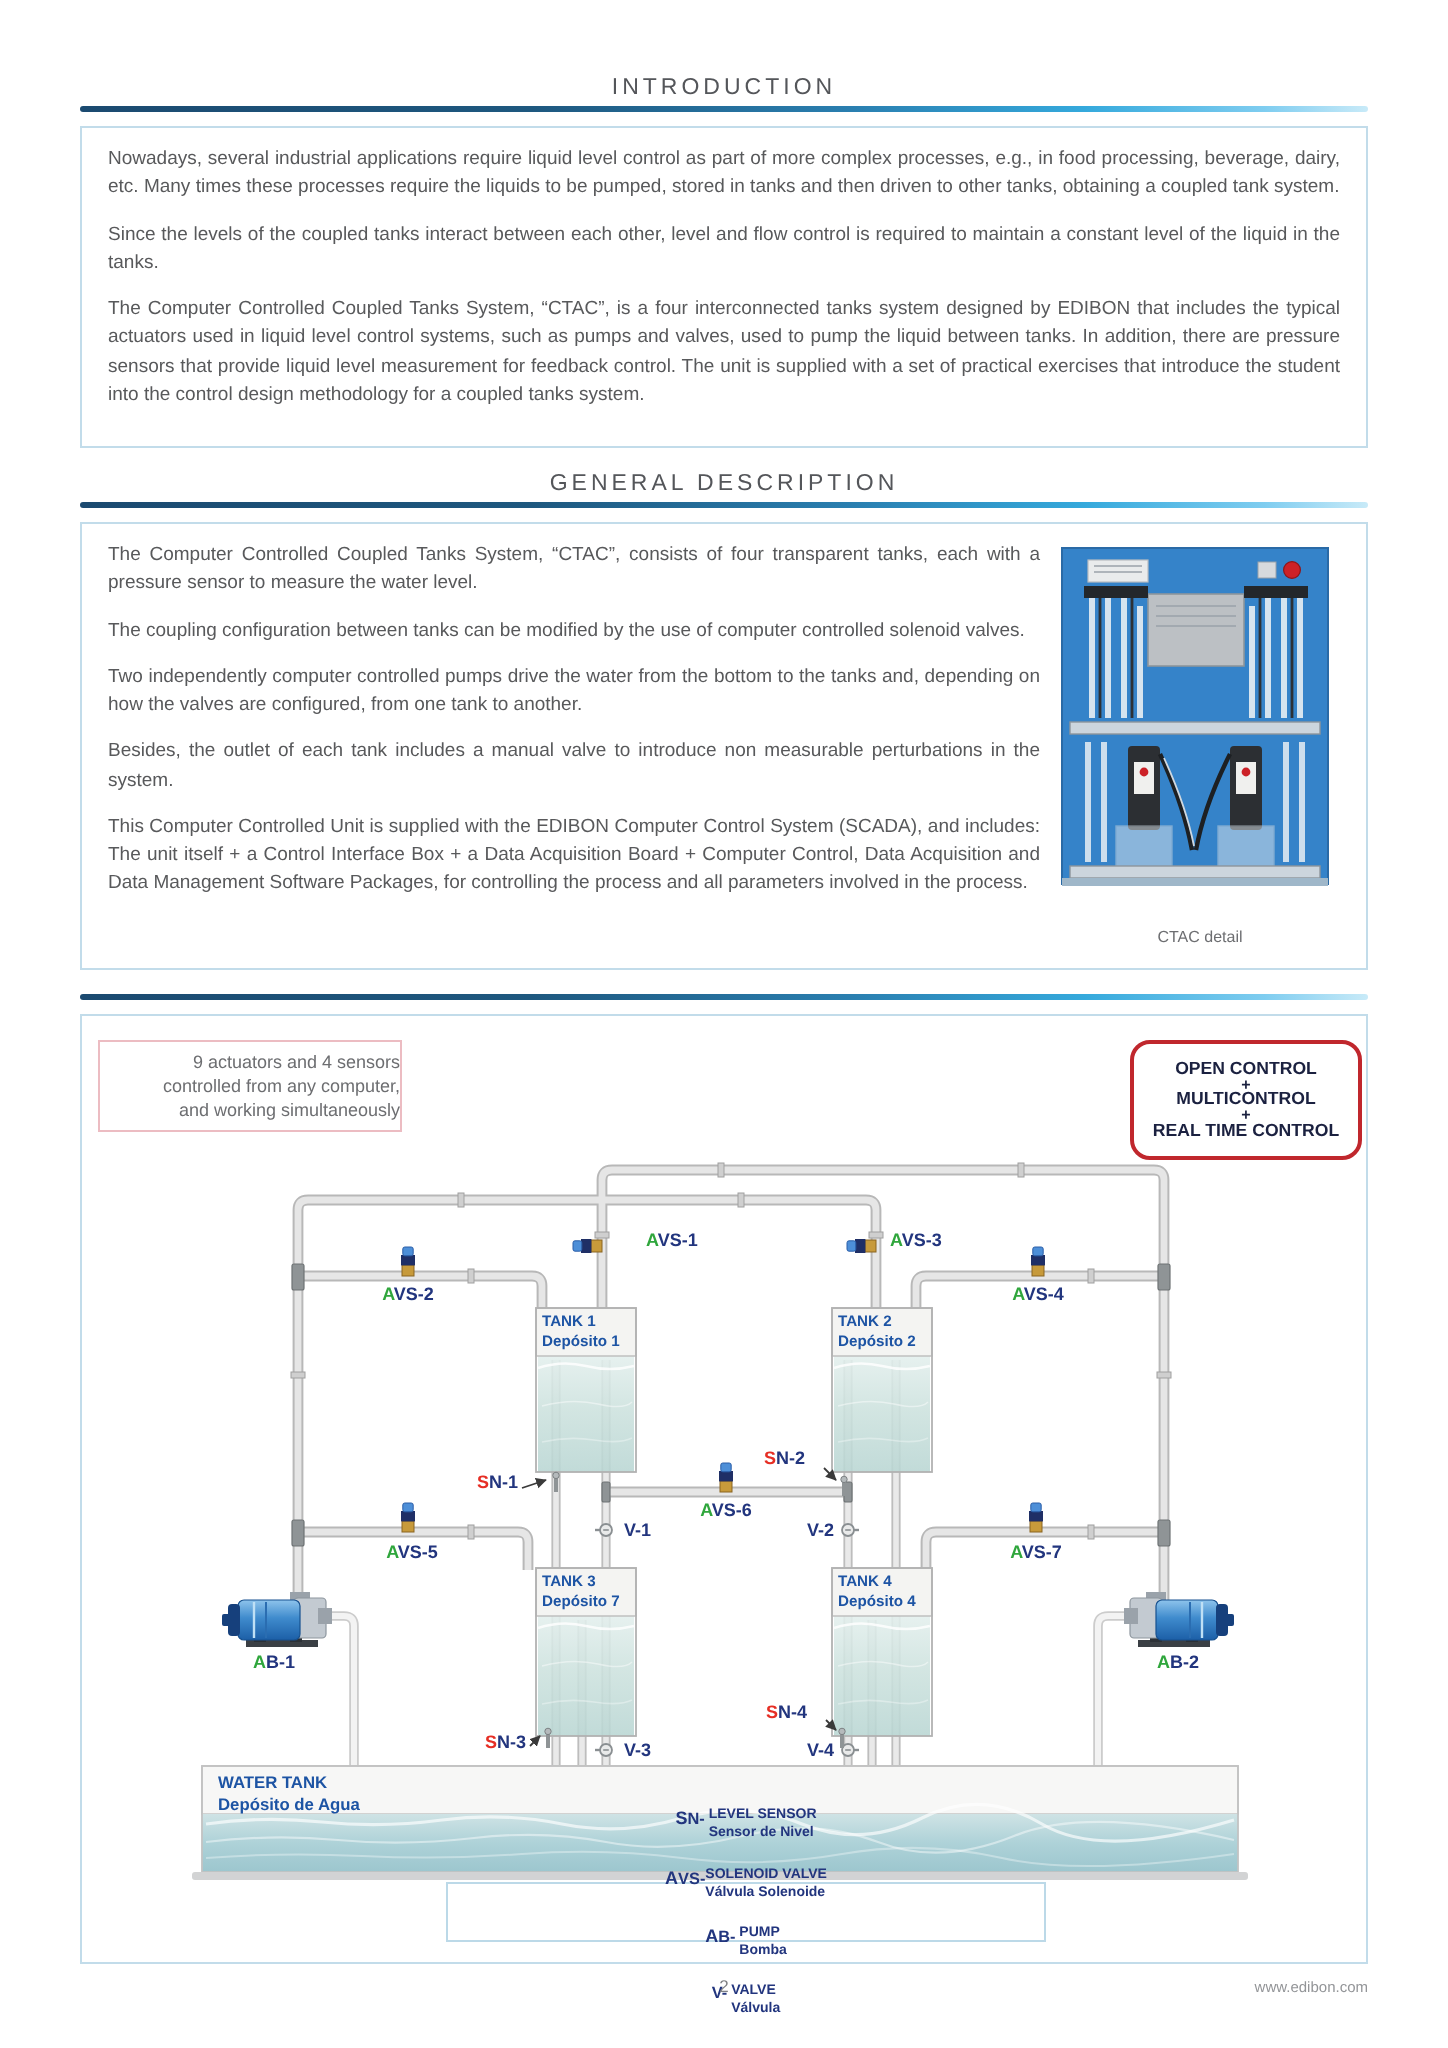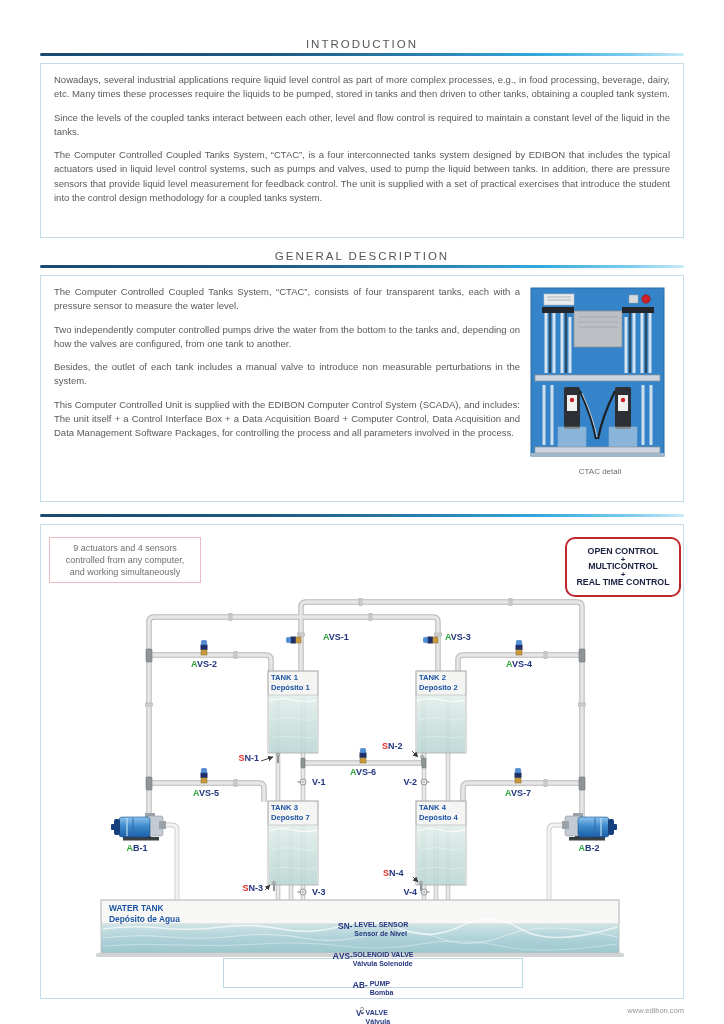--- a/index.html
+++ b/index.html
@@ -11,40 +11,40 @@
   .sec-title{
     text-align:center;font-size:11.5px;letter-spacing:2px;color:#54565a;
     margin:0 0 3px 0;font-weight:normal;
   }
   .sec-rule{
     height:3px;border-radius:2px;
     background:linear-gradient(90deg,#1b4a70 0%,#1e587f 35%,#2a7fb0 60%,#35a9dc 78%,#7fcdf0 92%,#c8eaf8 100%);
     margin-bottom:7px;
   }
   .txt-box{
-    border:1px solid #c2dcea;background:#fff;padding:9px 13px 23px 13px;
+    border:1px solid #c2dcea;background:#fff;padding:9px 13px 9px 13px;
     font-size:9.5px;line-height:1.5;text-align:justify;color:#58595b;
   }
   .txt-box p{margin:0 0 9px 0;}
   .gd-box{display:flex;gap:10px;}
   .gd-text{flex:1;}
   .gd-side{width:140px;flex:0 0 140px;padding-top:2px;}
-  .caption{font-size:8px;color:#6d6e71;text-align:center;margin-top:3px;text-align:center;}
+  .caption{font-size:8px;color:#6d6e71;text-align:center;margin-top:13px;text-align:center;}
   .section{margin-bottom:12px;}
 
   
   .diagram{
     position:relative;width:642px;height:473px;border:1px solid #c2dcea;background:#fff;
   }
   .diagram svg{position:absolute;left:0;top:0;}
   .info-box{
     position:absolute;left:8px;top:12px;width:150px;height:44px;
     border:1px solid #ecbcc2;background:#fff;
     display:flex;flex-direction:column;justify-content:center;
-    font-size:9px;line-height:1.35;color:#6d6e71;text-align:center;
+    font-size:9px;line-height:1.35;color:#6d6e71;text-align:center;align-items:flex-end;
   }
   .control-box{
     position:absolute;left:524px;top:12px;width:112px;height:56px;
     border:2.5px solid #c0272d;border-radius:10px;background:#fff;
     display:flex;flex-direction:column;justify-content:center;align-items:center;
     color:#1b2140;font-weight:bold;text-align:center;
   }
   .control-box .big{font-size:8.8px;line-height:1.1;}
   .control-box .plus{font-size:8px;line-height:0.7;}
   .dlabel{position:absolute;font-size:9px;font-weight:bold;color:#22357e;white-space:nowrap;}
@@ -88,20 +88,21 @@
         <p>The Computer Controlled Coupled Tanks System, “CTAC”, is a four interconnected tanks system designed by EDIBON that includes the typical actuators used in liquid level control systems, such as pumps and valves, used to pump the liquid between tanks. In addition, there are pressure sensors that provide liquid level measurement for feedback control. The unit is supplied with a set of practical exercises that introduce the student into the control design methodology for a coupled tanks system.</p>
       </div>
     </div>
 
     <div class="section">
       <h2 class="sec-title">GENERAL DESCRIPTION</h2>
       <div class="sec-rule"></div>
       <div class="txt-box gd-box">
         <div class="gd-text">
           <p>The Computer Controlled Coupled Tanks System, “CTAC”, consists of four transparent tanks, each with a pressure sensor to measure the water level.</p>
+          <p>The coupling configuration between tanks can be modified by the use of computer controlled solenoid valves.</p>
           <p>Two independently computer controlled pumps drive the water from the bottom to the tanks and, depending on how the valves are configured, from one tank to another.</p>
           <p>Besides, the outlet of each tank includes a manual valve to introduce non measurable perturbations in the system.</p>
           <p>This Computer Controlled Unit is supplied with the EDIBON Computer Control System (SCADA), and includes: The unit itself + a Control Interface Box + a Data Acquisition Board + Computer Control, Data Acquisition and Data Management Software Packages, for controlling the process and all parameters involved in the process.</p>
         </div>
         <div class="gd-side">
           
           <svg width="135" height="172" viewBox="0 0 135 172">
             <rect x="1" y="1" width="133" height="168" fill="#3583c9" stroke="#2a6aa6" stroke-width="1"></rect>
             <rect x="14" y="7" width="30" height="11" fill="#e9ebec" stroke="#b9bdc1" stroke-width="0.6"></rect>
             <line x1="17" y1="10" x2="41" y2="10" stroke="#9aa2aa" stroke-width="0.8"></line>

